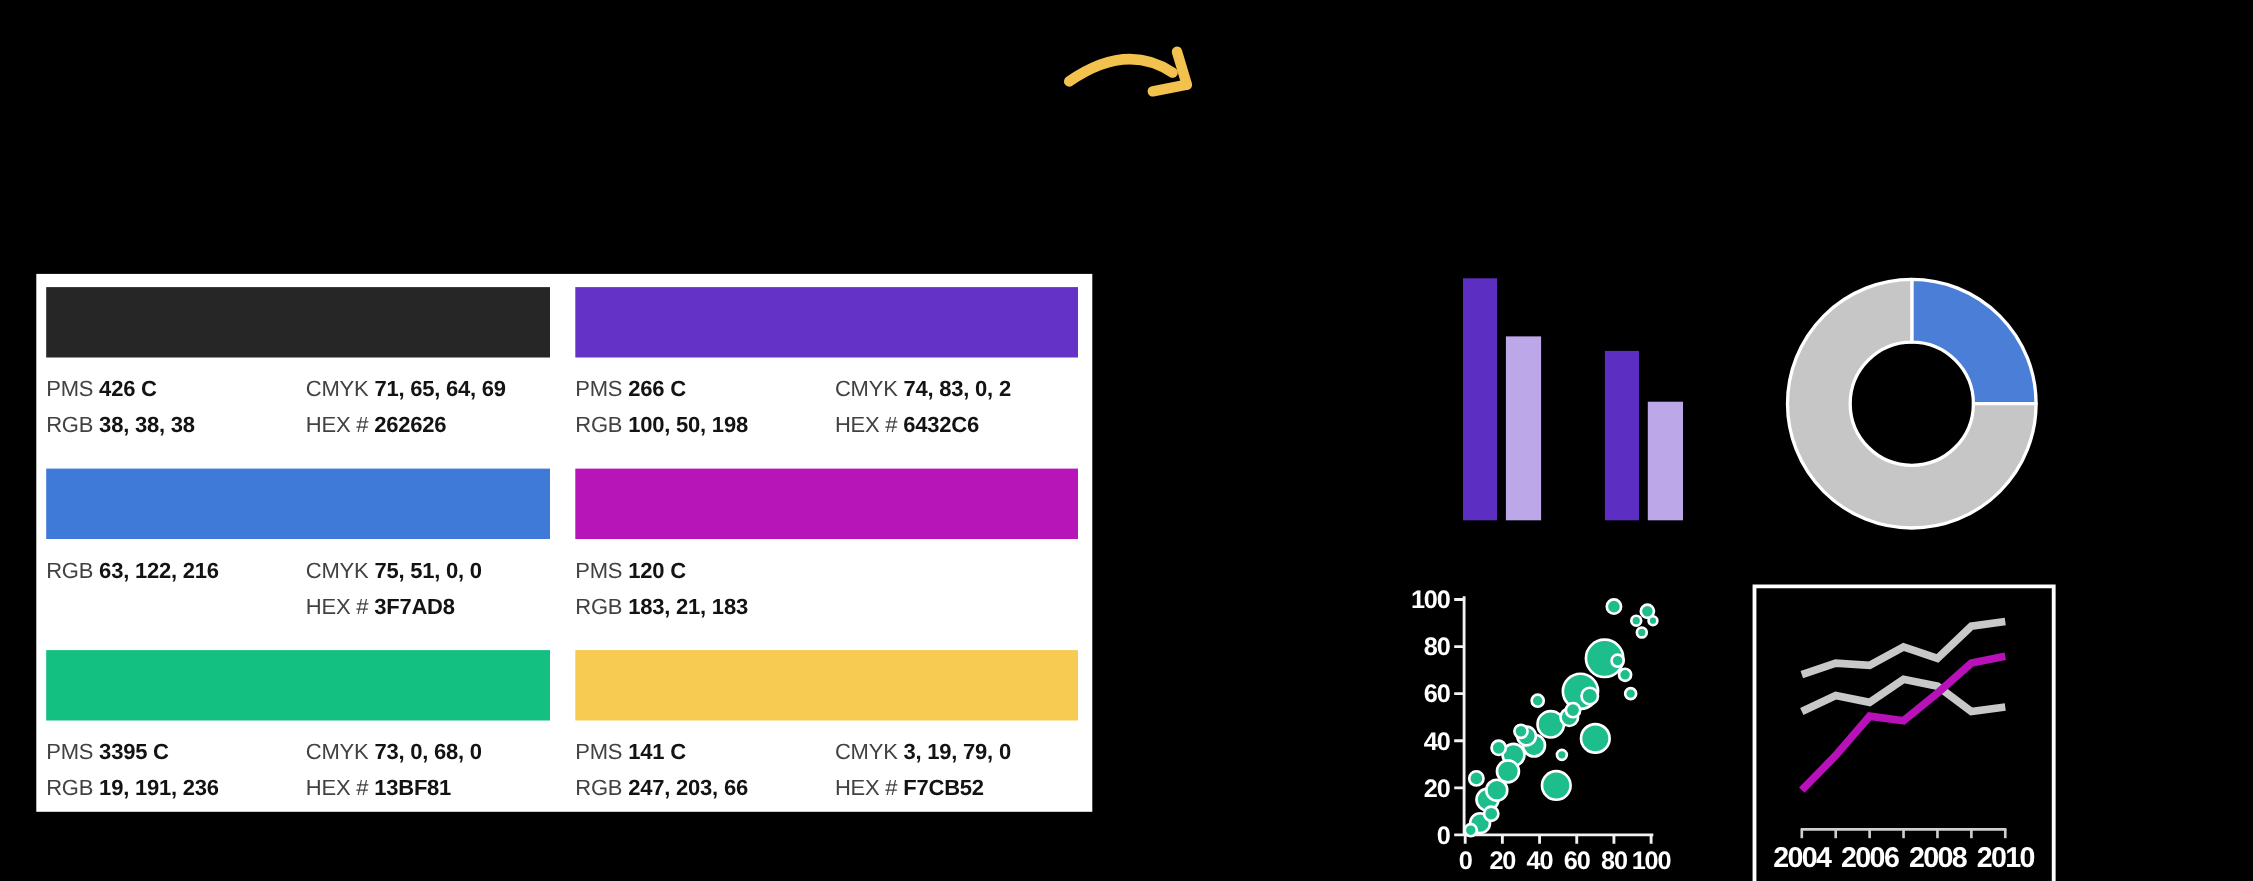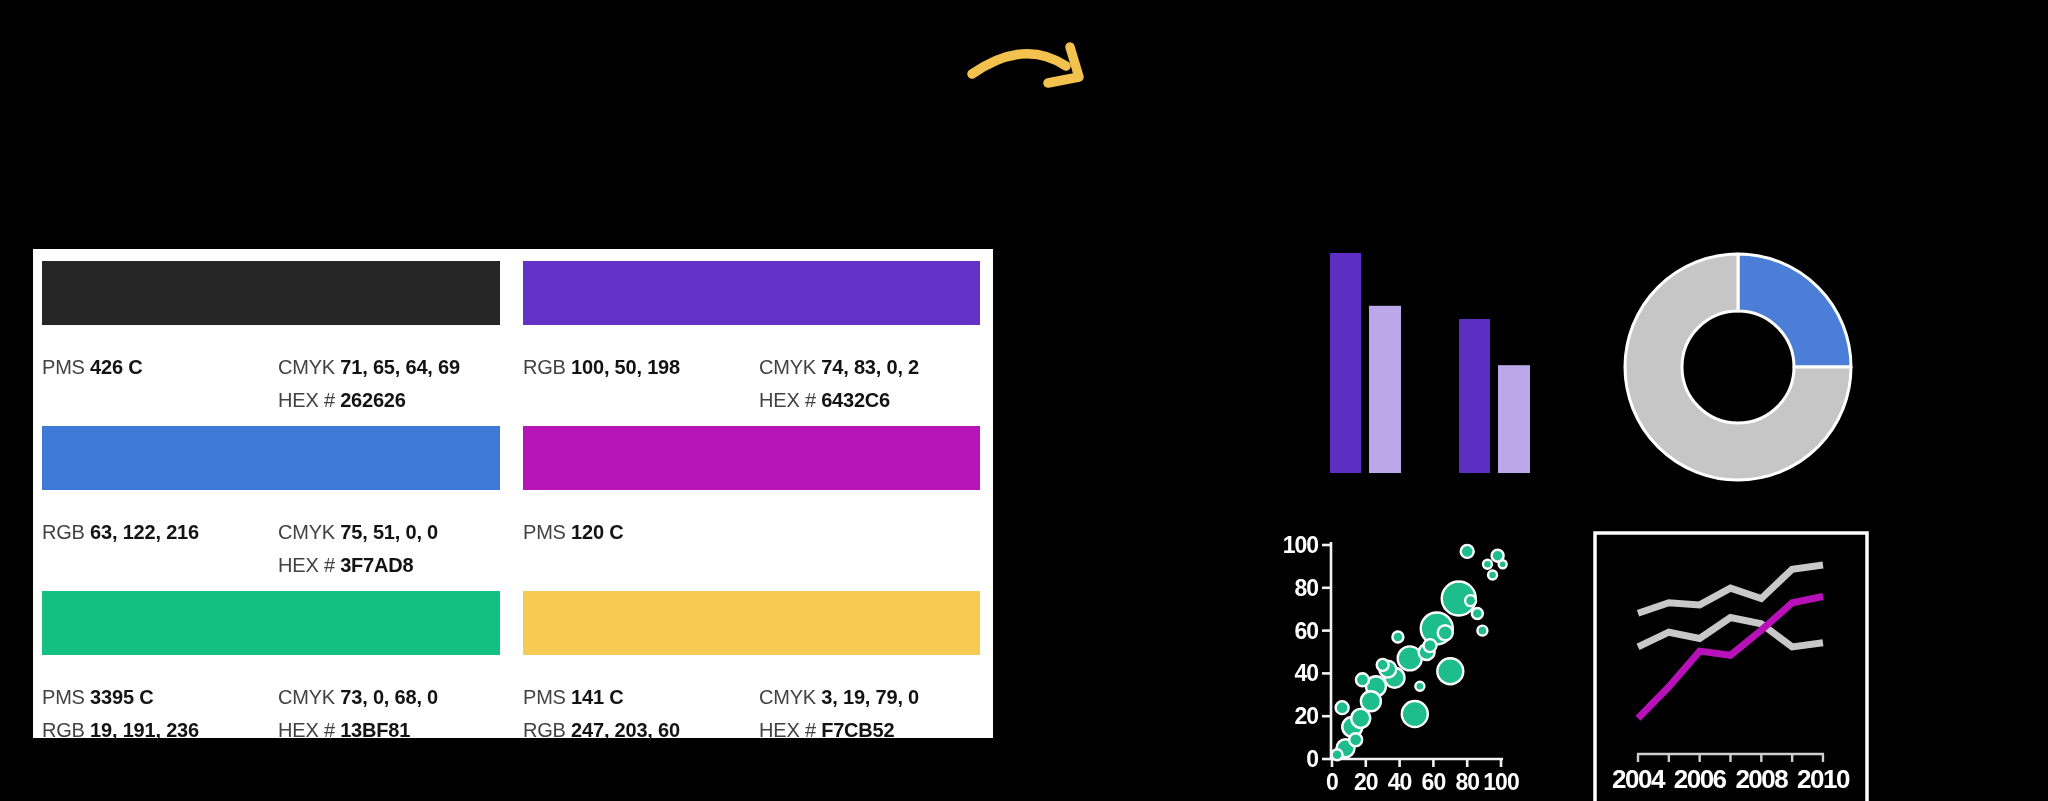--- a/index.html
+++ b/index.html
@@ -8,21 +8,21 @@
     overflow:hidden;font-family:"Liberation Sans",sans-serif;
   }
   #palette-card{
     position:absolute;left:33px;top:249px;width:960px;height:489px;
     background:#fff;box-sizing:border-box;padding:12px 13px 12px 9px;
     display:grid;grid-template-columns:458px 457px;column-gap:23px;
     grid-auto-rows:146px;row-gap:19px;
   }
   .block{position:relative;}
   .swatch{height:64px;width:100%;}
-  .info{display:flex;margin-top:26px;}
+  .info{display:flex;margin-top:13px;}
   .col{width:236px;}
   .col2{width:auto;}
   .line{
     font-size:20px;line-height:33px;color:#424242;
     letter-spacing:-0.2px;white-space:nowrap;
   }
   .val{color:#131313;font-weight:700;}
   svg{position:absolute;display:block;}
   #arrow-svg{left:960px;top:30px;}
   #bar-svg{left:1325px;top:248px;}
@@ -42,31 +42,33 @@
     <path class="arrow-stroke" d="M12 44 Q 64 8 106 36" fill="none" stroke-width="9.5" stroke-linecap="round" stroke="#F2C14E"></path>
     <path class="arrow-stroke" d="M110 17 L119 47 M88 53 L119 47" fill="none" stroke-width="9.5" stroke-linecap="round" stroke-linejoin="round" stroke="#F2C14E"></path>
   </svg>
 
   <div id="palette-card">
       <div class="block">
         <div class="swatch" style="background:#262626"></div>
         <div class="info">
           <div class="col">
             <div class="line"><span>PMS</span> <span class="val">426 C</span></div>
+            <div class="line"><span>RGB</span> <span class="val">38, 38, 38</span></div>
           </div>
           <div class="col col2">
             <div class="line"><span>CMYK</span> <span class="val">71, 65, 64, 69</span></div>
             <div class="line"><span>HEX #</span> <span class="val">262626</span></div>
           </div>
         </div>
       </div>
       <div class="block">
         <div class="swatch" style="background:#6432C6"></div>
         <div class="info">
           <div class="col">
+            <div class="line"><span>PMS</span> <span class="val">266 C</span></div>
             <div class="line"><span>RGB</span> <span class="val">100, 50, 198</span></div>
           </div>
           <div class="col col2">
             <div class="line"><span>CMYK</span> <span class="val">74, 83, 0, 2</span></div>
             <div class="line"><span>HEX #</span> <span class="val">6432C6</span></div>
           </div>
         </div>
       </div>
       <div class="block">
         <div class="swatch" style="background:#3F7AD8"></div>
@@ -78,20 +80,21 @@
             <div class="line"><span>CMYK</span> <span class="val">75, 51, 0, 0</span></div>
             <div class="line"><span>HEX #</span> <span class="val">3F7AD8</span></div>
           </div>
         </div>
       </div>
       <div class="block">
         <div class="swatch" style="background:#B715B7"></div>
         <div class="info">
           <div class="col">
             <div class="line"><span>PMS</span> <span class="val">120 C</span></div>
+            <div class="line"><span>RGB</span> <span class="val">183, 21, 183</span></div>
           </div>
         </div>
       </div>
       <div class="block">
         <div class="swatch" style="background:#13BF81"></div>
         <div class="info">
           <div class="col">
             <div class="line"><span>PMS</span> <span class="val">3395 C</span></div>
             <div class="line"><span>RGB</span> <span class="val">19, 191, 236</span></div>
           </div>
@@ -99,21 +102,21 @@
             <div class="line"><span>CMYK</span> <span class="val">73, 0, 68, 0</span></div>
             <div class="line"><span>HEX #</span> <span class="val">13BF81</span></div>
           </div>
         </div>
       </div>
       <div class="block">
         <div class="swatch" style="background:#F7CB52"></div>
         <div class="info">
           <div class="col">
             <div class="line"><span>PMS</span> <span class="val">141 C</span></div>
-            <div class="line"><span>RGB</span> <span class="val">247, 203, 60</span></div>
+            <div class="line"><span>RGB</span> <span class="val">247, 203, 66</span></div>
           </div>
           <div class="col col2">
             <div class="line"><span>CMYK</span> <span class="val">3, 19, 79, 0</span></div>
             <div class="line"><span>HEX #</span> <span class="val">F7CB52</span></div>
           </div>
         </div>
       </div>
     </div>
 
   <svg id="bar-svg" width="215" height="228" viewBox="0 0 215 228">

